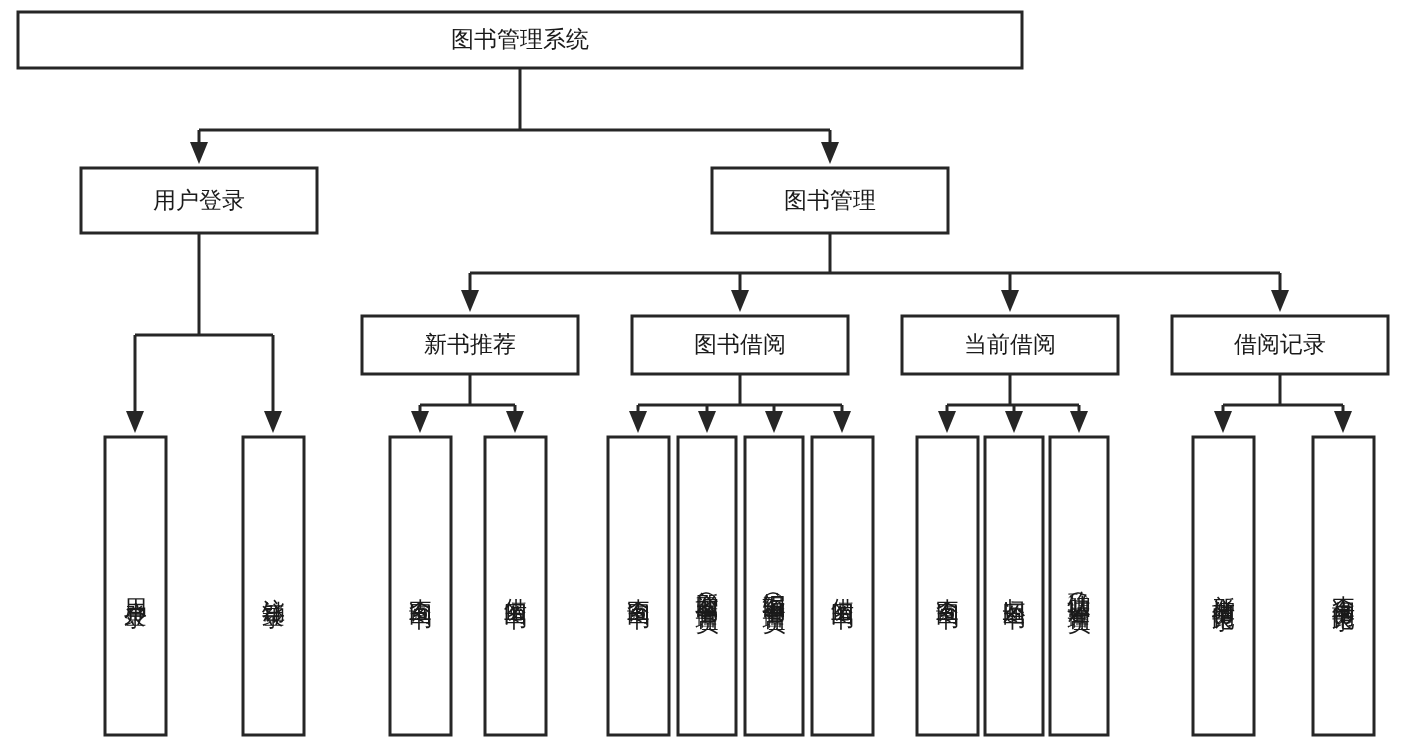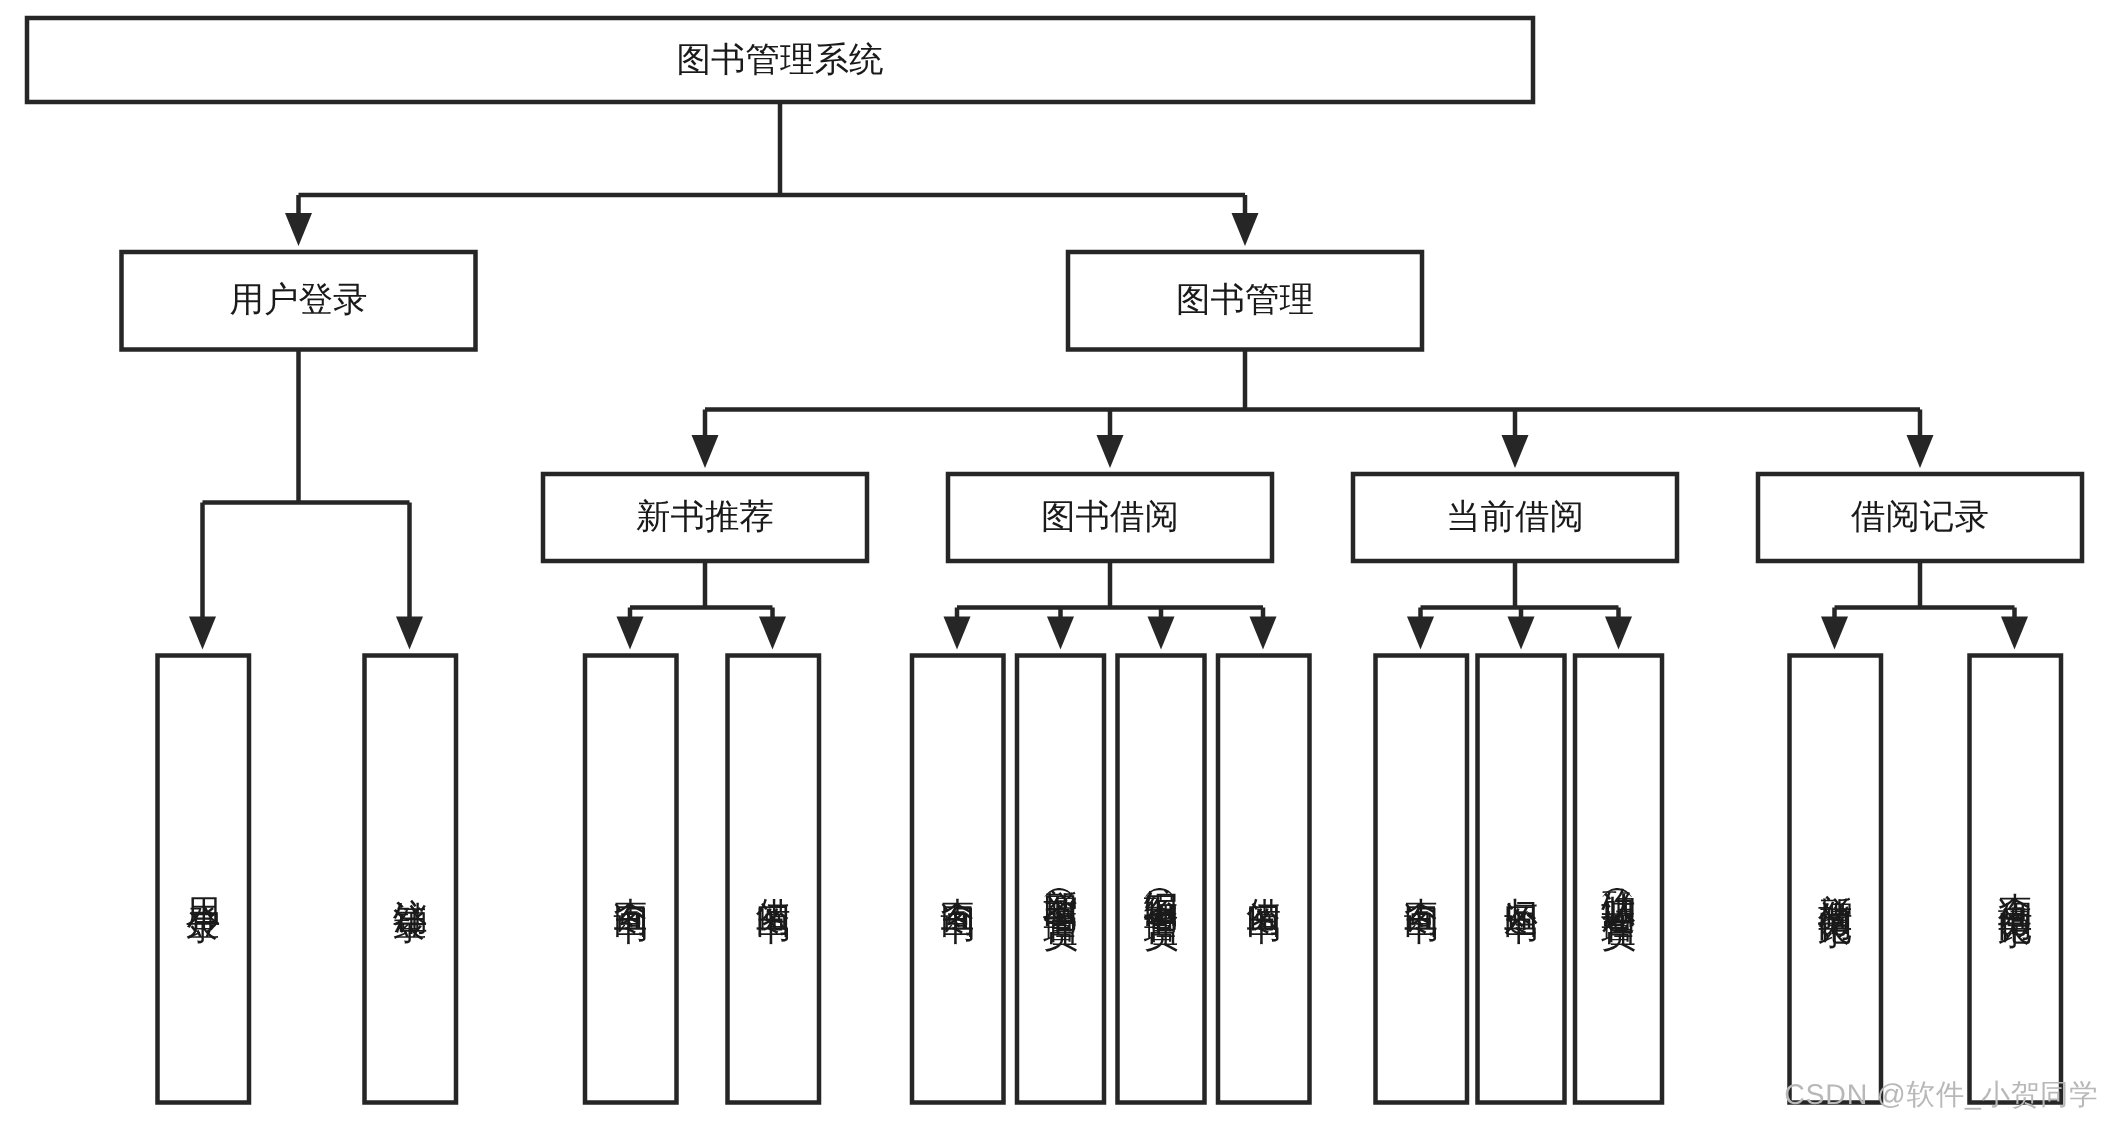--- a/index.html
+++ b/index.html
@@ -175,14 +175,13 @@
       <div class="node-label-v" style="left: 608px; top: 437px; width: 61px; height: 298px;">查询图书</div>
       <div class="node-label-v" style="left: 678px; top: 437px; width: 58px; height: 298px;">新增图书（管理员）</div>
       <div class="node-label-v" style="left: 745px; top: 437px; width: 58px; height: 298px;">编辑图书（管理员）</div>
       <div class="node-label-v" style="left: 812px; top: 437px; width: 61px; height: 298px;">借阅图书</div>
       <div class="node-label-v" style="left: 917px; top: 437px; width: 61px; height: 298px;">查询图书</div>
       <div class="node-label-v" style="left: 985px; top: 437px; width: 58px; height: 298px;">归还图书</div>
       <div class="node-label-v" style="left: 1050px; top: 437px; width: 58px; height: 298px;">确认归还（管理员）</div>
       <div class="node-label-v" style="left: 1193px; top: 437px; width: 61px; height: 298px;">新增借阅记录</div>
       <div class="node-label-v" style="left: 1313px; top: 437px; width: 61px; height: 298px;">查询借阅记录</div>
     </div>
-  <div class="watermark">CSDN @软件_小贺同学</div>
 </div>
 
 </body></html>

